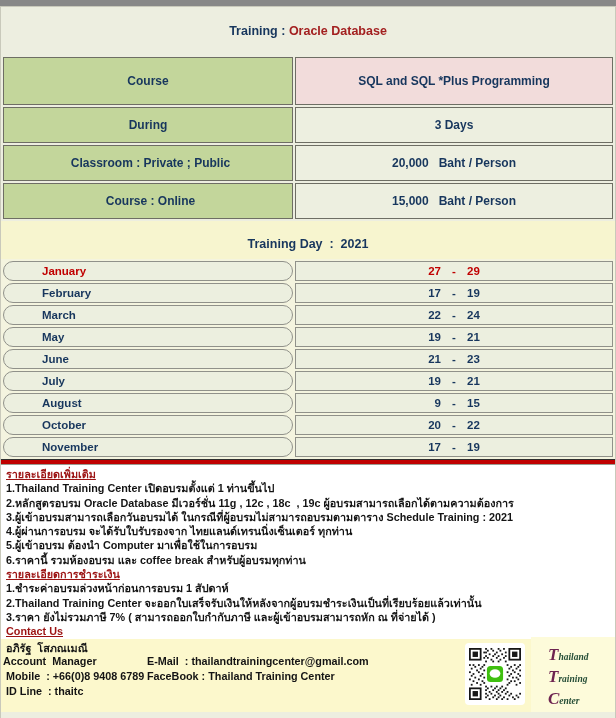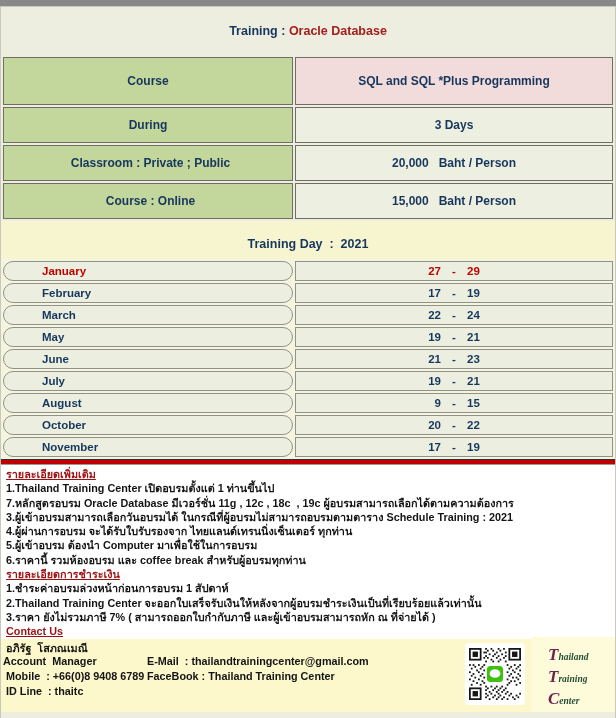--- a/index.html
+++ b/index.html
@@ -160,21 +160,21 @@
     </tr>
   </tbody>
       </table>
   </div>
 
   <div class="divider"></div>
 
   <div class="lower">
     <div class="sec-head line">รายละเอียดเพิ่มเติม</div>
     <div class="line">1.Thailand Training Center เปิดอบรมตั้งแต่ 1 ท่านขึ้นไป</div>
-    <div class="line">7.หลักสูตรอบรม Oracle Database มีเวอร์ชั่น 11g , 12c , 18c  , 19c ผู้อบรมสามารถเลือกได้ตามความต้องการ</div>
+    <div class="line">2.หลักสูตรอบรม Oracle Database มีเวอร์ชั่น 11g , 12c , 18c  , 19c ผู้อบรมสามารถเลือกได้ตามความต้องการ</div>
     <div class="line">3.ผู้เข้าอบรมสามารถเลือกวันอบรมได้ ในกรณีที่ผู้อบรมไม่สามารถอบรมตามตาราง Schedule Training : 2021</div>
     <div class="line">4.ผู้ผ่านการอบรม จะได้รับใบรับรองจาก ไทยแลนด์เทรนนิ่งเซ็นเตอร์ ทุกท่าน</div>
     <div class="line">5.ผู้เข้าอบรม ต้องนำ Computer มาเพื่อใช้ในการอบรม</div>
     <div class="line">6.ราคานี้ รวมห้องอบรม และ coffee break สำหรับผู้อบรมทุกท่าน</div>
     <div class="sec-head line">รายละเอียดการชำระเงิน</div>
     <div class="line">1.ชำระค่าอบรมล่วงหน้าก่อนการอบรม 1 สัปดาห์</div>
     <div class="line">2.Thailand Training Center จะออกใบเสร็จรับเงินให้หลังจากผู้อบรมชำระเงินเป็นที่เรียบร้อยแล้วเท่านั้น</div>
     <div class="line">3.ราคา ยังไม่รวมภาษี 7% ( สามารถออกใบกำกับภาษี และผู้เข้าอบรมสามารถหัก ณ ที่จ่ายได้ )</div>
     <div class="sec-head line">Contact Us</div>
   </div>

